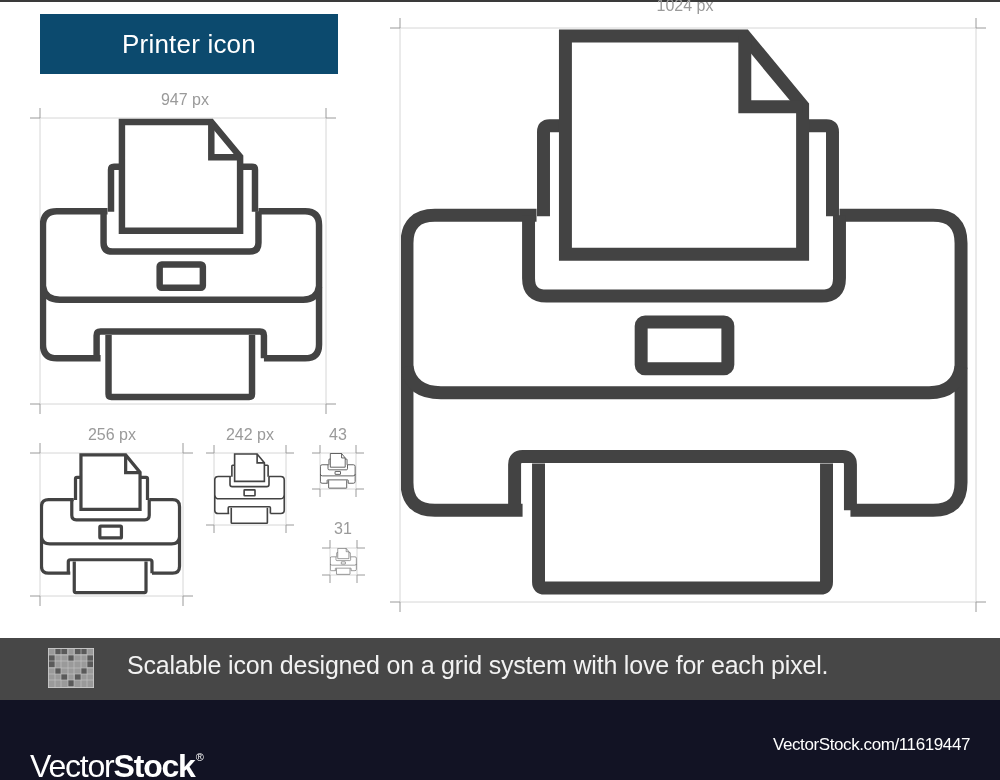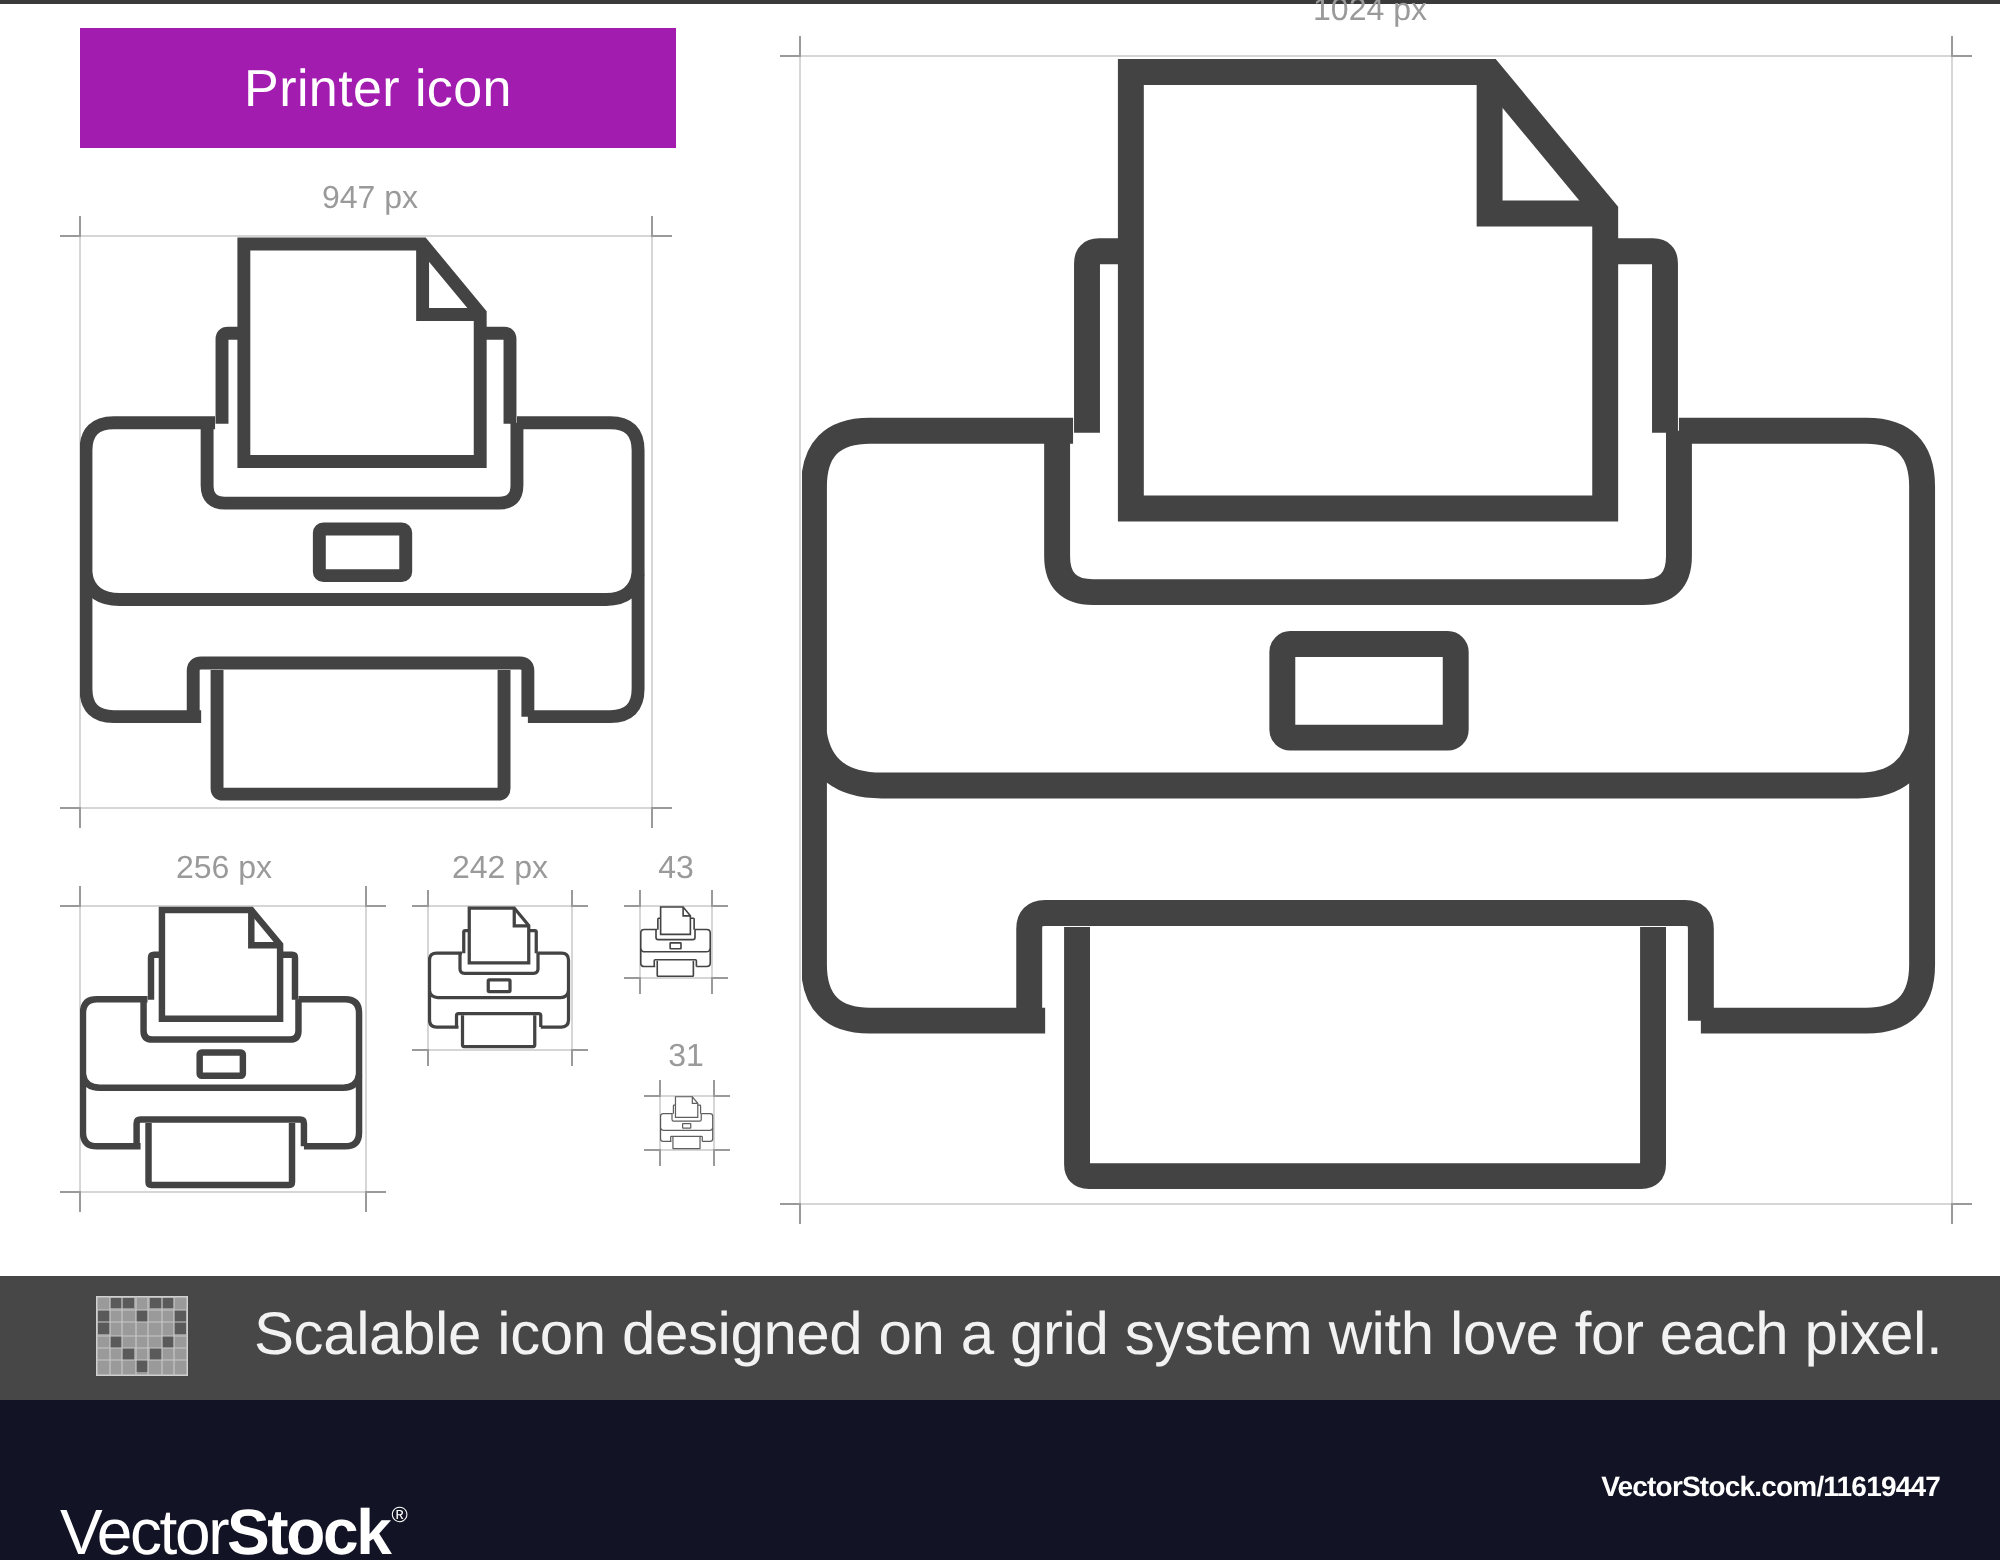--- a/index.html
+++ b/index.html
@@ -3,53 +3,52 @@
   <meta charset="utf-8">
   <style>
     html, body { margin: 0; padding: 0; }
     body {
       width: 1000px; height: 780px; position: relative; overflow: hidden;
       background: #ffffff; font-family: "Liberation Sans", sans-serif;
     }
     .top-rule { position: absolute; left: 0; top: 0; width: 1000px; height: 2px; background: #3a3a3a; }
     .title-box {
       position: absolute; left: 40px; top: 14px; width: 298px; height: 60px;
-      background: #a21caf; color: #ffffff; font-size: 26px; font-weight: 300;
+      background: #0c4a6e; color: #ffffff; font-size: 26px; font-weight: 300;
       display: flex; align-items: center; justify-content: center; letter-spacing: 0.2px;
     }
     .size-label {
       position: absolute; color: #9a9a9a; font-size: 16px; text-align: center; white-space: nowrap;
     }
     .frame { position: absolute; }
     .frame svg { position: absolute; left: 0; top: 0; width: 100%; height: 100%; overflow: visible; }
     .guide { stroke: #d6d6d6; stroke-width: 1; fill: none; }
     .tick { stroke: #9a9a9a; stroke-width: 1; fill: none; }
     .bottom-bar {
       position: absolute; left: 0; top: 638px; width: 1000px; height: 62px; background: #474747;
     }
     .grid-icon { position: absolute; left: 48px; top: 648px; width: 46px; height: 40px; }
     .tagline {
-      position: absolute; left: 127px; top: 651px; color: #f2f2f2; font-size: 30px; font-weight: 300;
+      position: absolute; left: 127px; top: 651px; color: #f2f2f2; font-size: 25px; font-weight: 300;
       white-space: nowrap; letter-spacing: -0.2px;
     }
     .footer {
       position: absolute; left: 0; top: 700px; width: 1000px; height: 80px; background: #121324;
     }
     .brand {
       position: absolute; left: 30px; top: 720px; color: #ffffff; font-size: 32px; letter-spacing: -1.2px;
       white-space: nowrap;
       margin-top: 28px;
     }
     .brand .light { font-weight: 300; }
     .brand .bold { font-weight: 700; }
     .brand sup { font-size: 11px; position: relative; top: -4px; margin-left: 1px; }
     .stock-id {
-      position: absolute; right: 30px; top: 735px; color: #ffffff; font-size: 14px; letter-spacing: -0.4px;
+      position: absolute; right: 30px; top: 735px; color: #ffffff; font-size: 17px; letter-spacing: -0.4px;
       white-space: nowrap;
-      font-weight: bold;
     }
   </style>
 </head>
 <body>
 
 <svg width="0" height="0" style="position:absolute" aria-hidden="true">
   <defs>
 
     <symbol id="printer" viewBox="0 0 576 576">
       <g fill="none" stroke="#434343" stroke-width="13" stroke-linejoin="round" stroke-linecap="butt">

